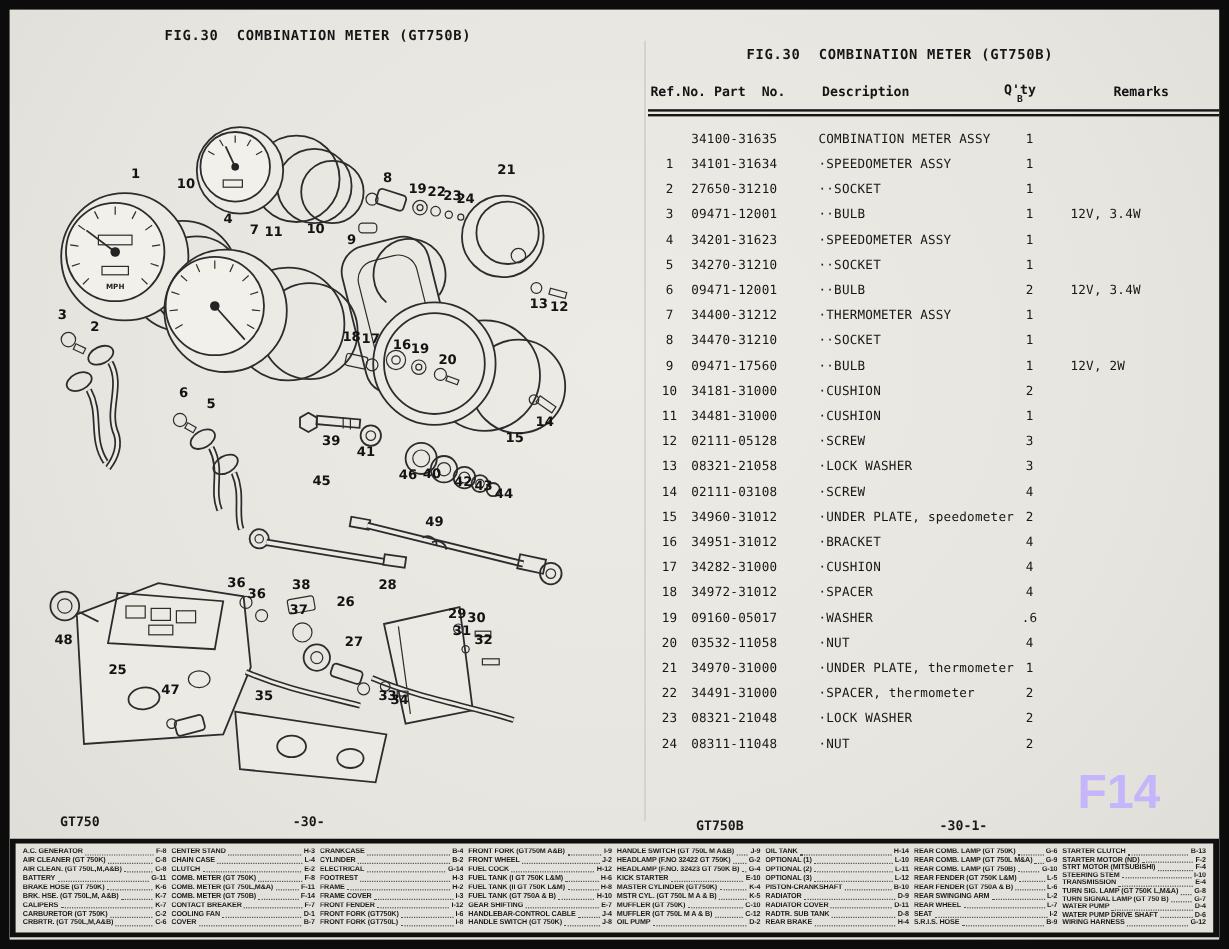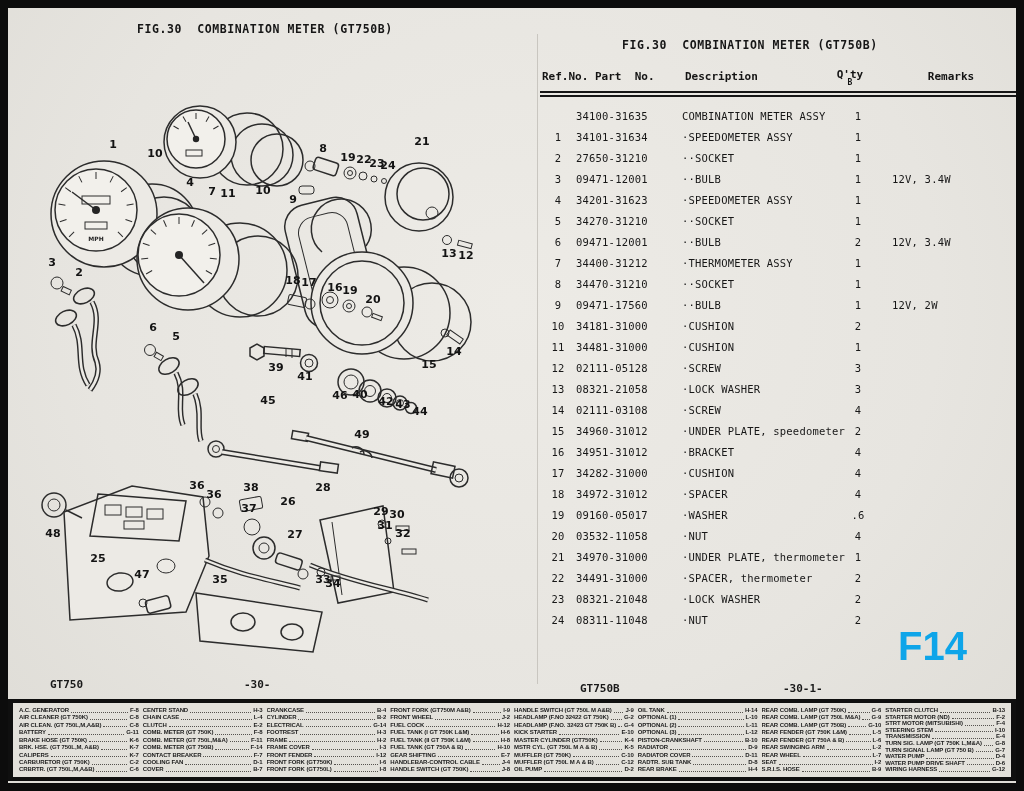--- a/index.html
+++ b/index.html
@@ -22,22 +22,22 @@
   .h-qty{left:288px;top:4px;width:44px;text-align:center;}
   .h-qtysub{left:288px;top:14px;width:44px;text-align:center;font-size:8px;}
   .h-remarks{left:356px;top:6px;width:110px;text-align:center;}
   .hrule{height:2px;border-top:2px solid #161616;border-bottom:2px solid #161616;margin-bottom:8px;}
   .trow{display:grid;grid-template-columns:36px 106px 158px 36px 140px;height:21px;align-items:center;}
   .tc{font:10.5px "DejaVu Sans Mono",monospace;color:#171717;letter-spacing:.2px;white-space:pre;}
   .tc.ref{text-align:center;}
   .tc.qty{text-align:center;}
   .tc.rem{padding-left:16px;}
 
-  .sheetcode{position:absolute;left:898px;top:624px;font:800 40px "Liberation Sans",sans-serif;
-             color:#0ea5e9;letter-spacing:0px;}
+  .sheetcode{position:absolute;left:898px;top:638px;font:800 40px "Liberation Sans",sans-serif;
+             color:#c4b5fd;letter-spacing:0px;}
 
   .modelmark{position:absolute;font:bold 11px "DejaVu Sans Mono",monospace;color:#1a1a1a;}
   #model-left{left:30px;top:678px;margin-left:20px;}
   #pageno-left{left:244px;top:678px;}
   #model-right{left:551px;top:682px;margin-left:29px;}
   #pageno-right{left:758px;top:682px;margin-left:25px;}
 
   
   #diagram{position:absolute;left:0;top:0;}
   #diagram .ln{stroke:#2c2c2c;stroke-width:1.5;fill:none;}

